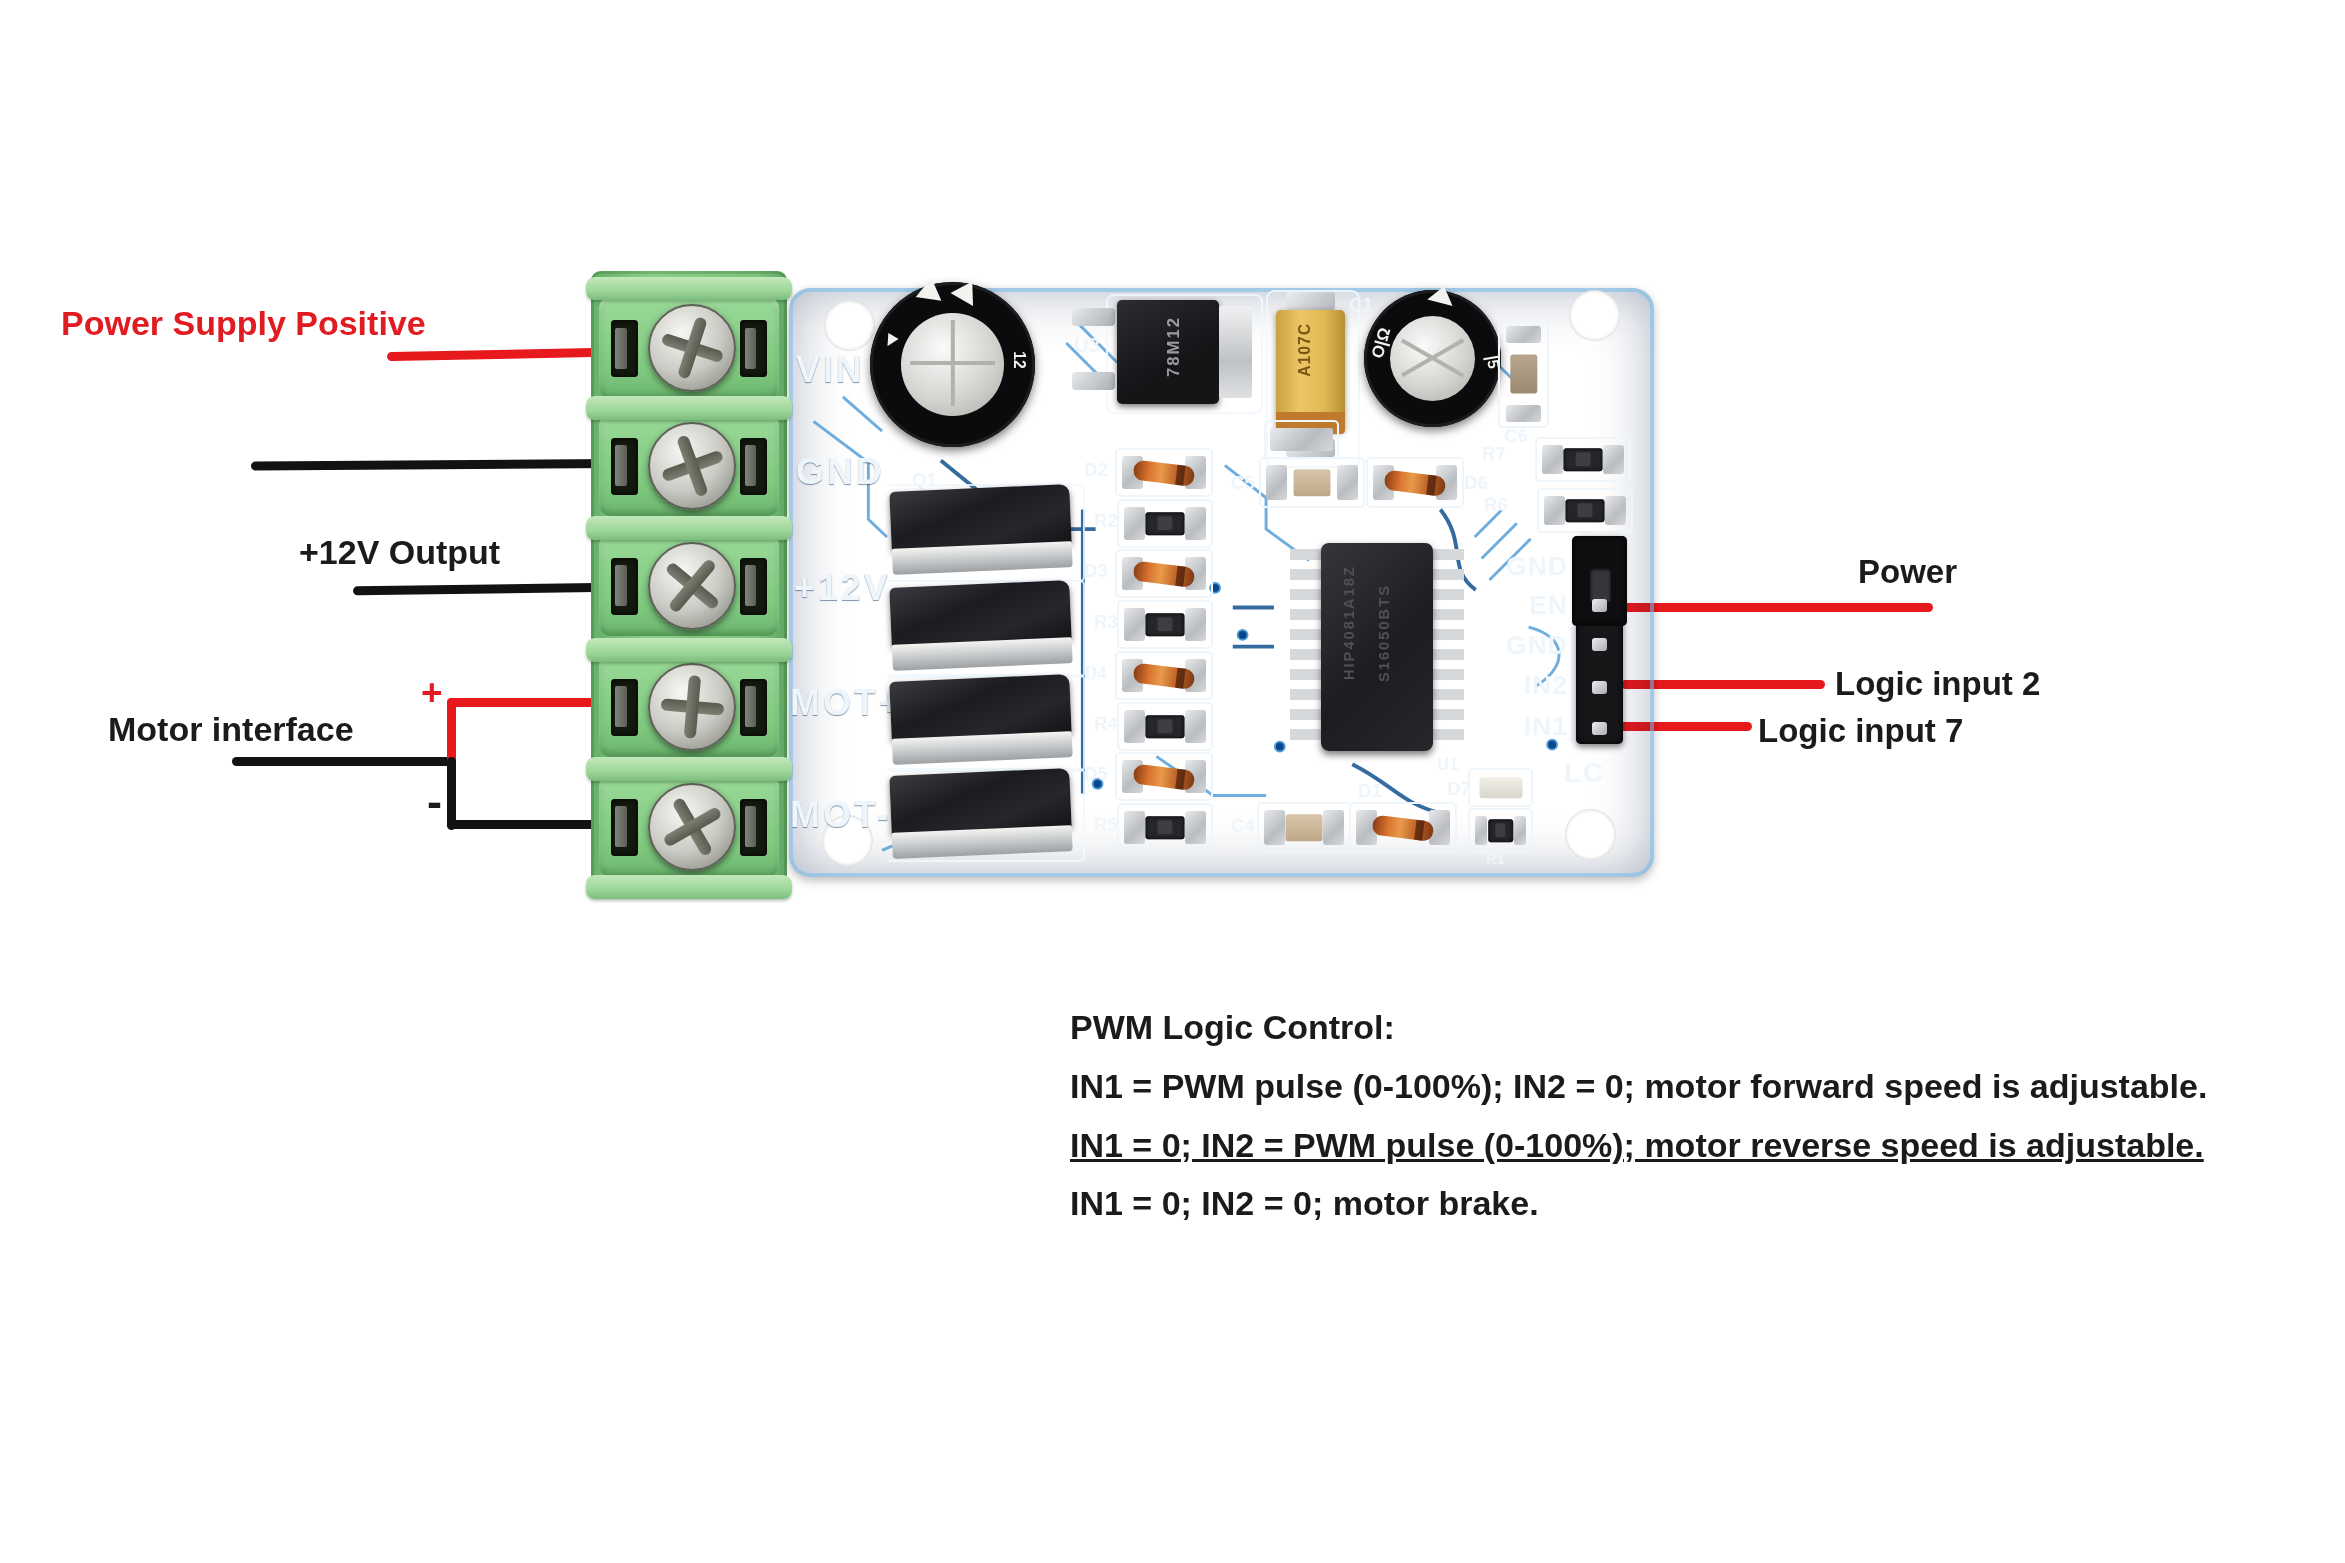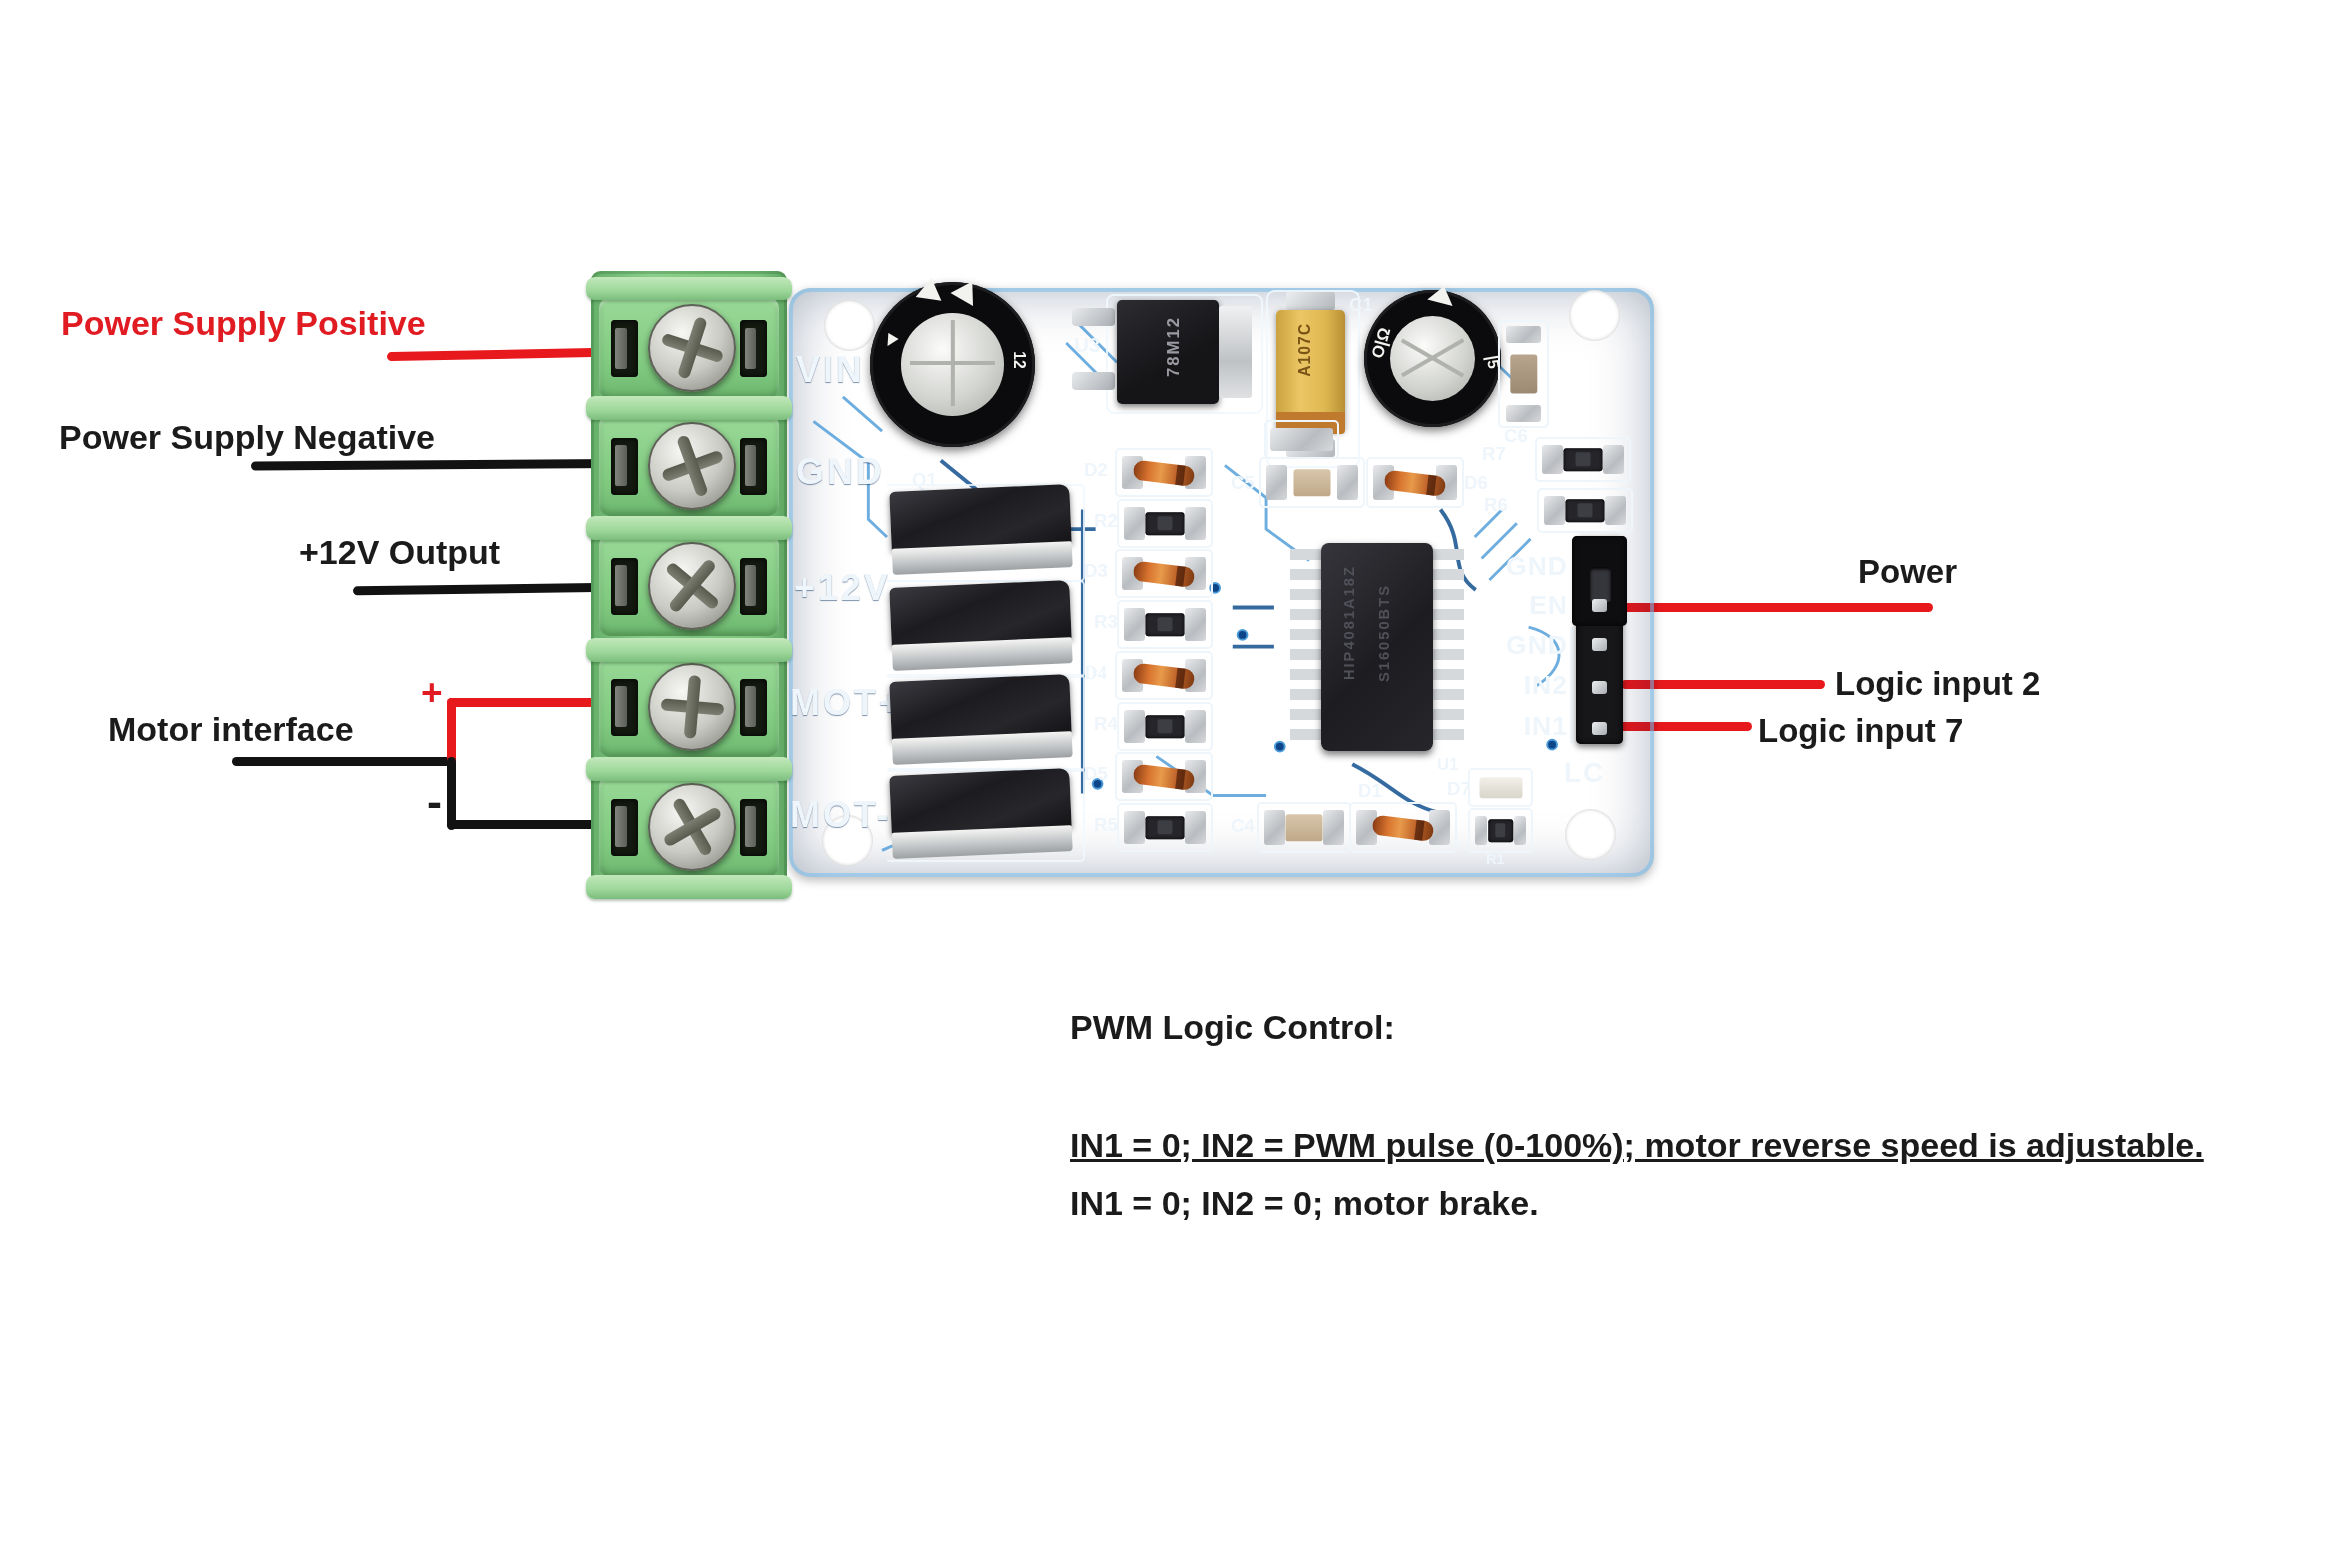--- a/index.html
+++ b/index.html
@@ -124,21 +124,20 @@
   .c1text{position:absolute;writing-mode:vertical-rl;transform:rotate(180deg);color:#7a5316;font-size:15.7px;font-weight:bold;letter-spacing:1px;}
 </style>
 </head>
 <body>
 
 <div id="scene">
 
   <div class="annot red" style="left:61px;top:304px;font-size:34px;">Power Supply Positive</div>
   <div class="lineh red" style="left:387px;top:349px;width:307px;transform:rotate(-1.2deg);"></div>
 
-  <div class="annot" style="left:59px;top:418px;font-size:34px;">Power Supply Negative</div>
   <div class="lineh" style="left:251px;top:460px;width:437px;transform:rotate(-0.4deg);"></div>
 
   <div class="annot" style="left:299px;top:533px;font-size:34px;">+12V Output</div>
   <div class="lineh" style="left:353px;top:584px;width:335px;transform:rotate(-0.8deg);"></div>
 
   <div class="annot" style="left:108px;top:710px;font-size:34px;">Motor interface</div>
   <div class="lineh" style="left:232px;top:757px;width:223px;"></div>
   <div class="annot red" style="left:421px;top:672px;font-size:37px;">+</div>
   <div class="annot" style="left:427px;top:776px;font-size:45px;">-</div>
   <div class="linev red" style="left:447px;top:698px;height:68px;"></div>
@@ -422,18 +421,19 @@
     <div class="tridge" style="top:125px;"></div>
     <div class="tridge" style="top:245px;"></div>
     <div class="tridge" style="top:367px;"></div>
     <div class="tridge" style="top:486px;"></div>
     <div class="tridge" style="top:604px;"></div>
   </div>
 
 
   <div class="notes" style="left:1070px;top:1008px;width:1264px;height:255px;">
     <div class="nline" style="left:0;top:0;">PWM Logic Control:</div>
+    <div class="nline" style="left:0;top:59px;">IN1 = PWM pulse (0-100%); IN2 = 0; motor forward speed is adjustable.</div>
     <div class="nline" style="left:0;top:118px;text-decoration:underline;">IN1 = 0; IN2 = PWM pulse (0-100%); motor reverse speed is adjustable.</div>
     <div class="nline" style="left:0;top:176px;">IN1 = 0; IN2 = 0; motor brake.</div>
   </div>
 
 </div>
 
 
 </body></html>

